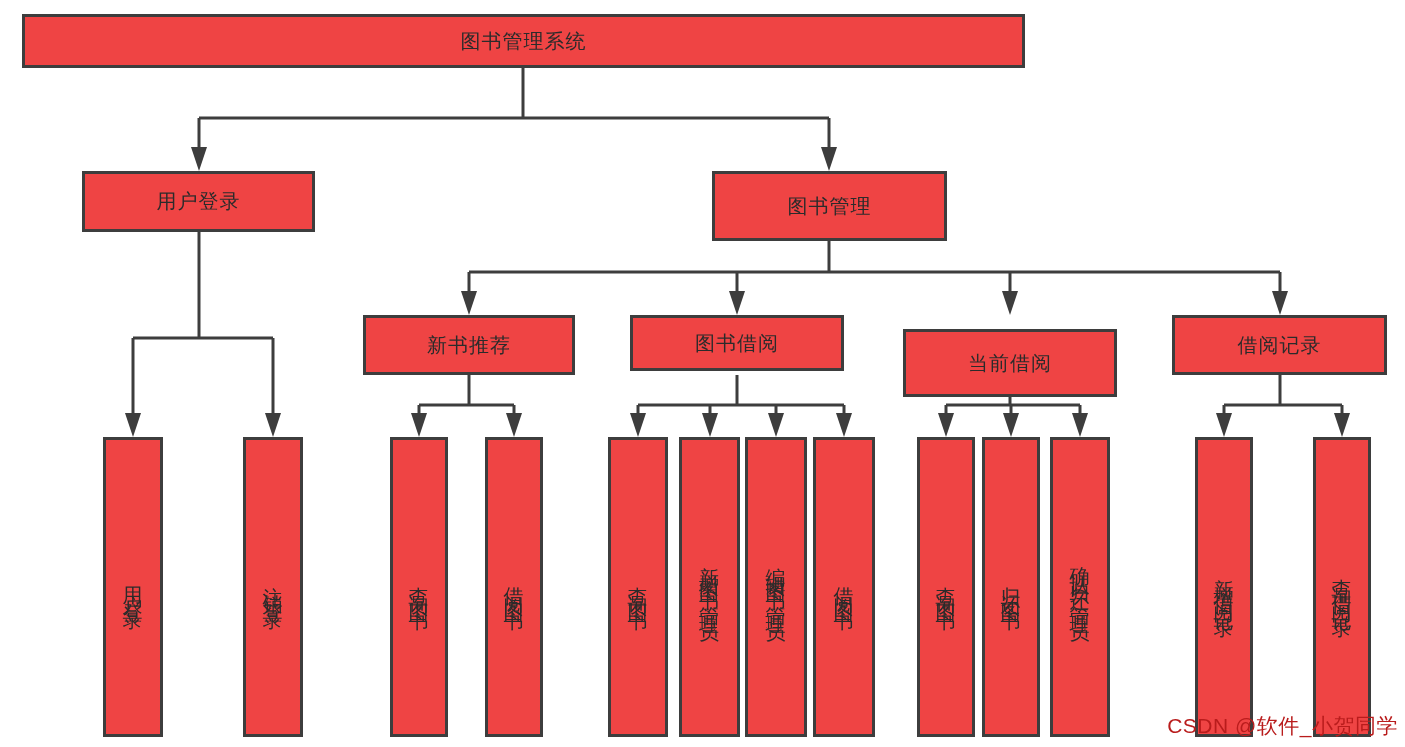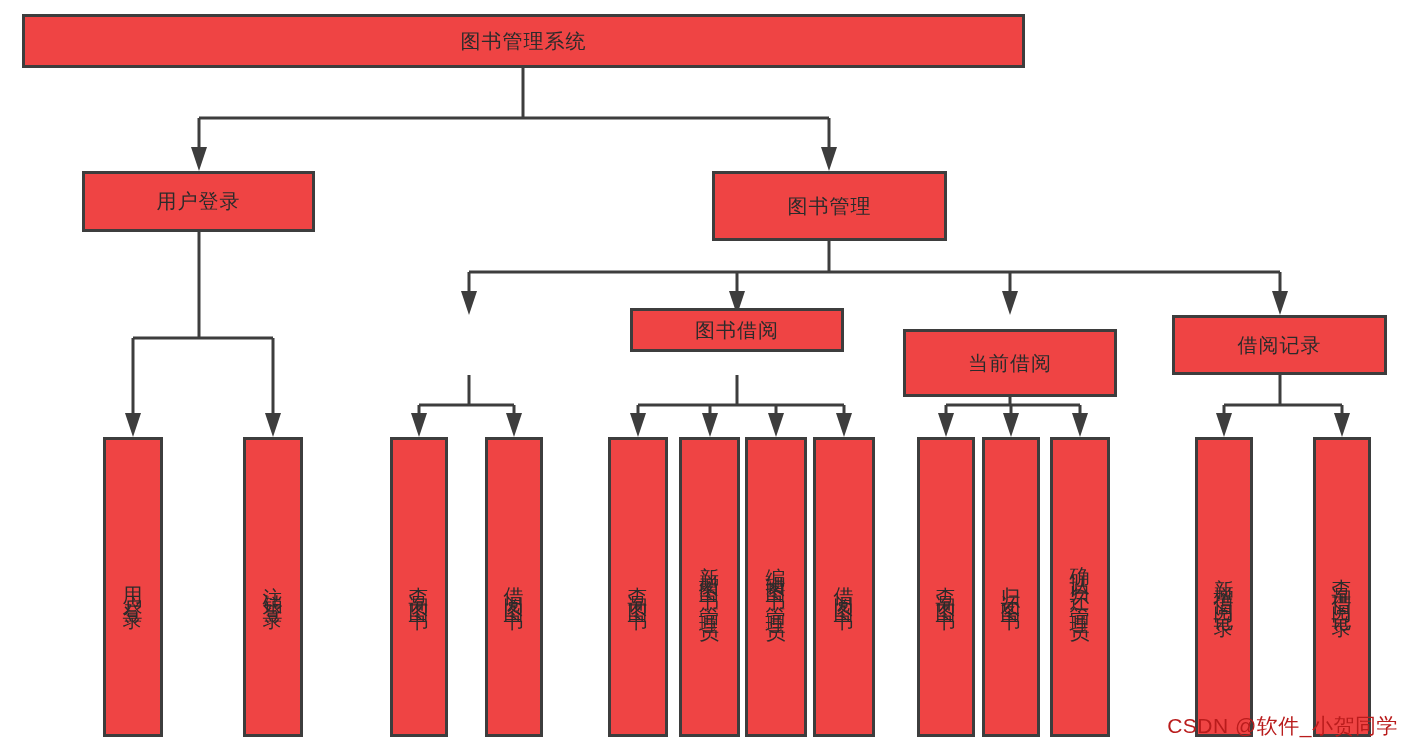--- a/index.html
+++ b/index.html
@@ -35,21 +35,21 @@
     letter-spacing: 8px;
     line-height: 1;
   }
   
   .n-root     { left: 22px;   top: 14px;  width: 1003px; height: 54px; }
   
   .n-login    { left: 82px;   top: 171px; width: 233px;  height: 61px; }
   .n-mgmt     { left: 712px;  top: 171px; width: 235px;  height: 70px; }
   
   .n-rec      { left: 363px;  top: 315px; width: 212px;  height: 60px; }
-  .n-borrow   { left: 630px;  top: 308px; width: 214px;  height: 44px; }
+  .n-borrow   { left: 630px;  top: 315px; width: 214px;  height: 56px; }
   .n-current  { left: 903px;  top: 329px; width: 214px;  height: 68px; }
   .n-records  { left: 1172px; top: 315px; width: 215px;  height: 60px; }
   
   .leaf { top: 437px; height: 300px; }
   .lf-1  { left: 103px;  width: 60px; }
   .lf-2  { left: 243px;  width: 60px; }
   .lf-3  { left: 390px;  width: 58px; }
   .lf-4  { left: 485px;  width: 58px; }
   .lf-5  { left: 608px;  width: 60px; }
   .lf-6  { left: 679px;  width: 61px; }
@@ -147,20 +147,23 @@
     <span>图书管理系统</span>
   </div>
 
   <div class="node n-login">
     <span>用户登录</span>
   </div>
   <div class="node n-mgmt">
     <span>图书管理</span>
   </div>
 
+  <div class="node n-rec">
+    <span>新书推荐</span>
+  </div>
   <div class="node n-borrow">
     <span>图书借阅</span>
   </div>
   <div class="node n-current">
     <span>当前借阅</span>
   </div>
   <div class="node n-records">
     <span>借阅记录</span>
   </div>
 

